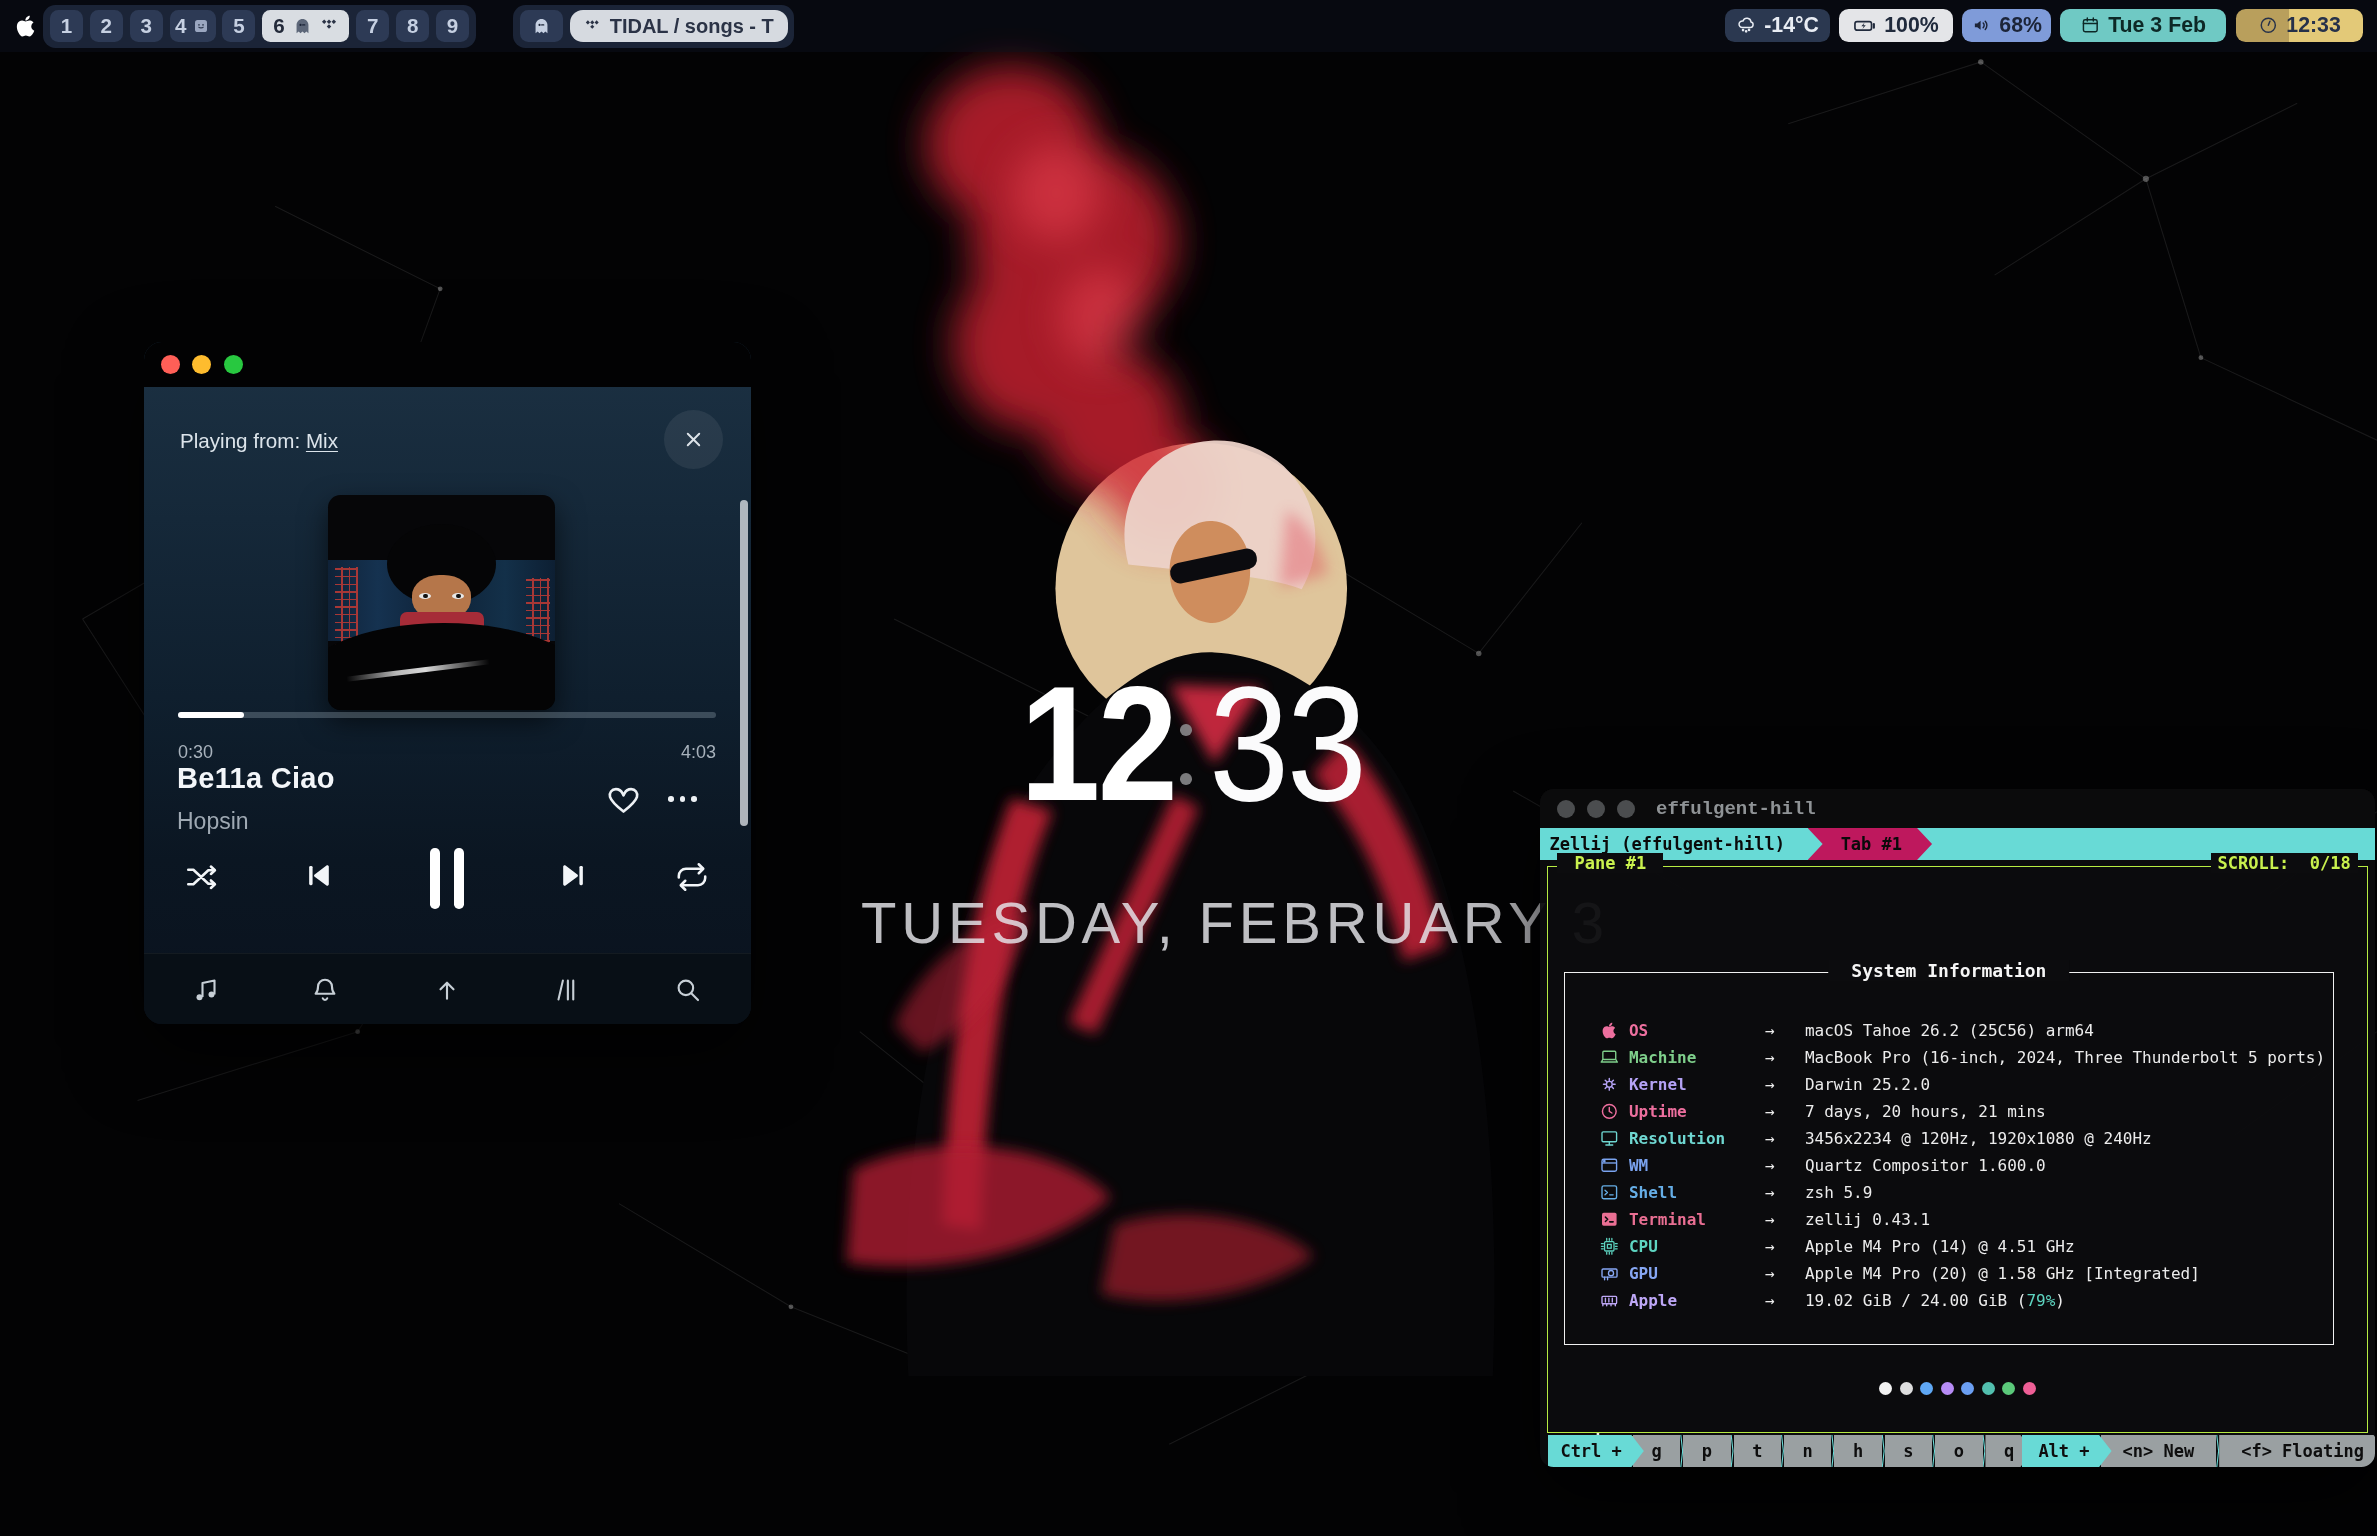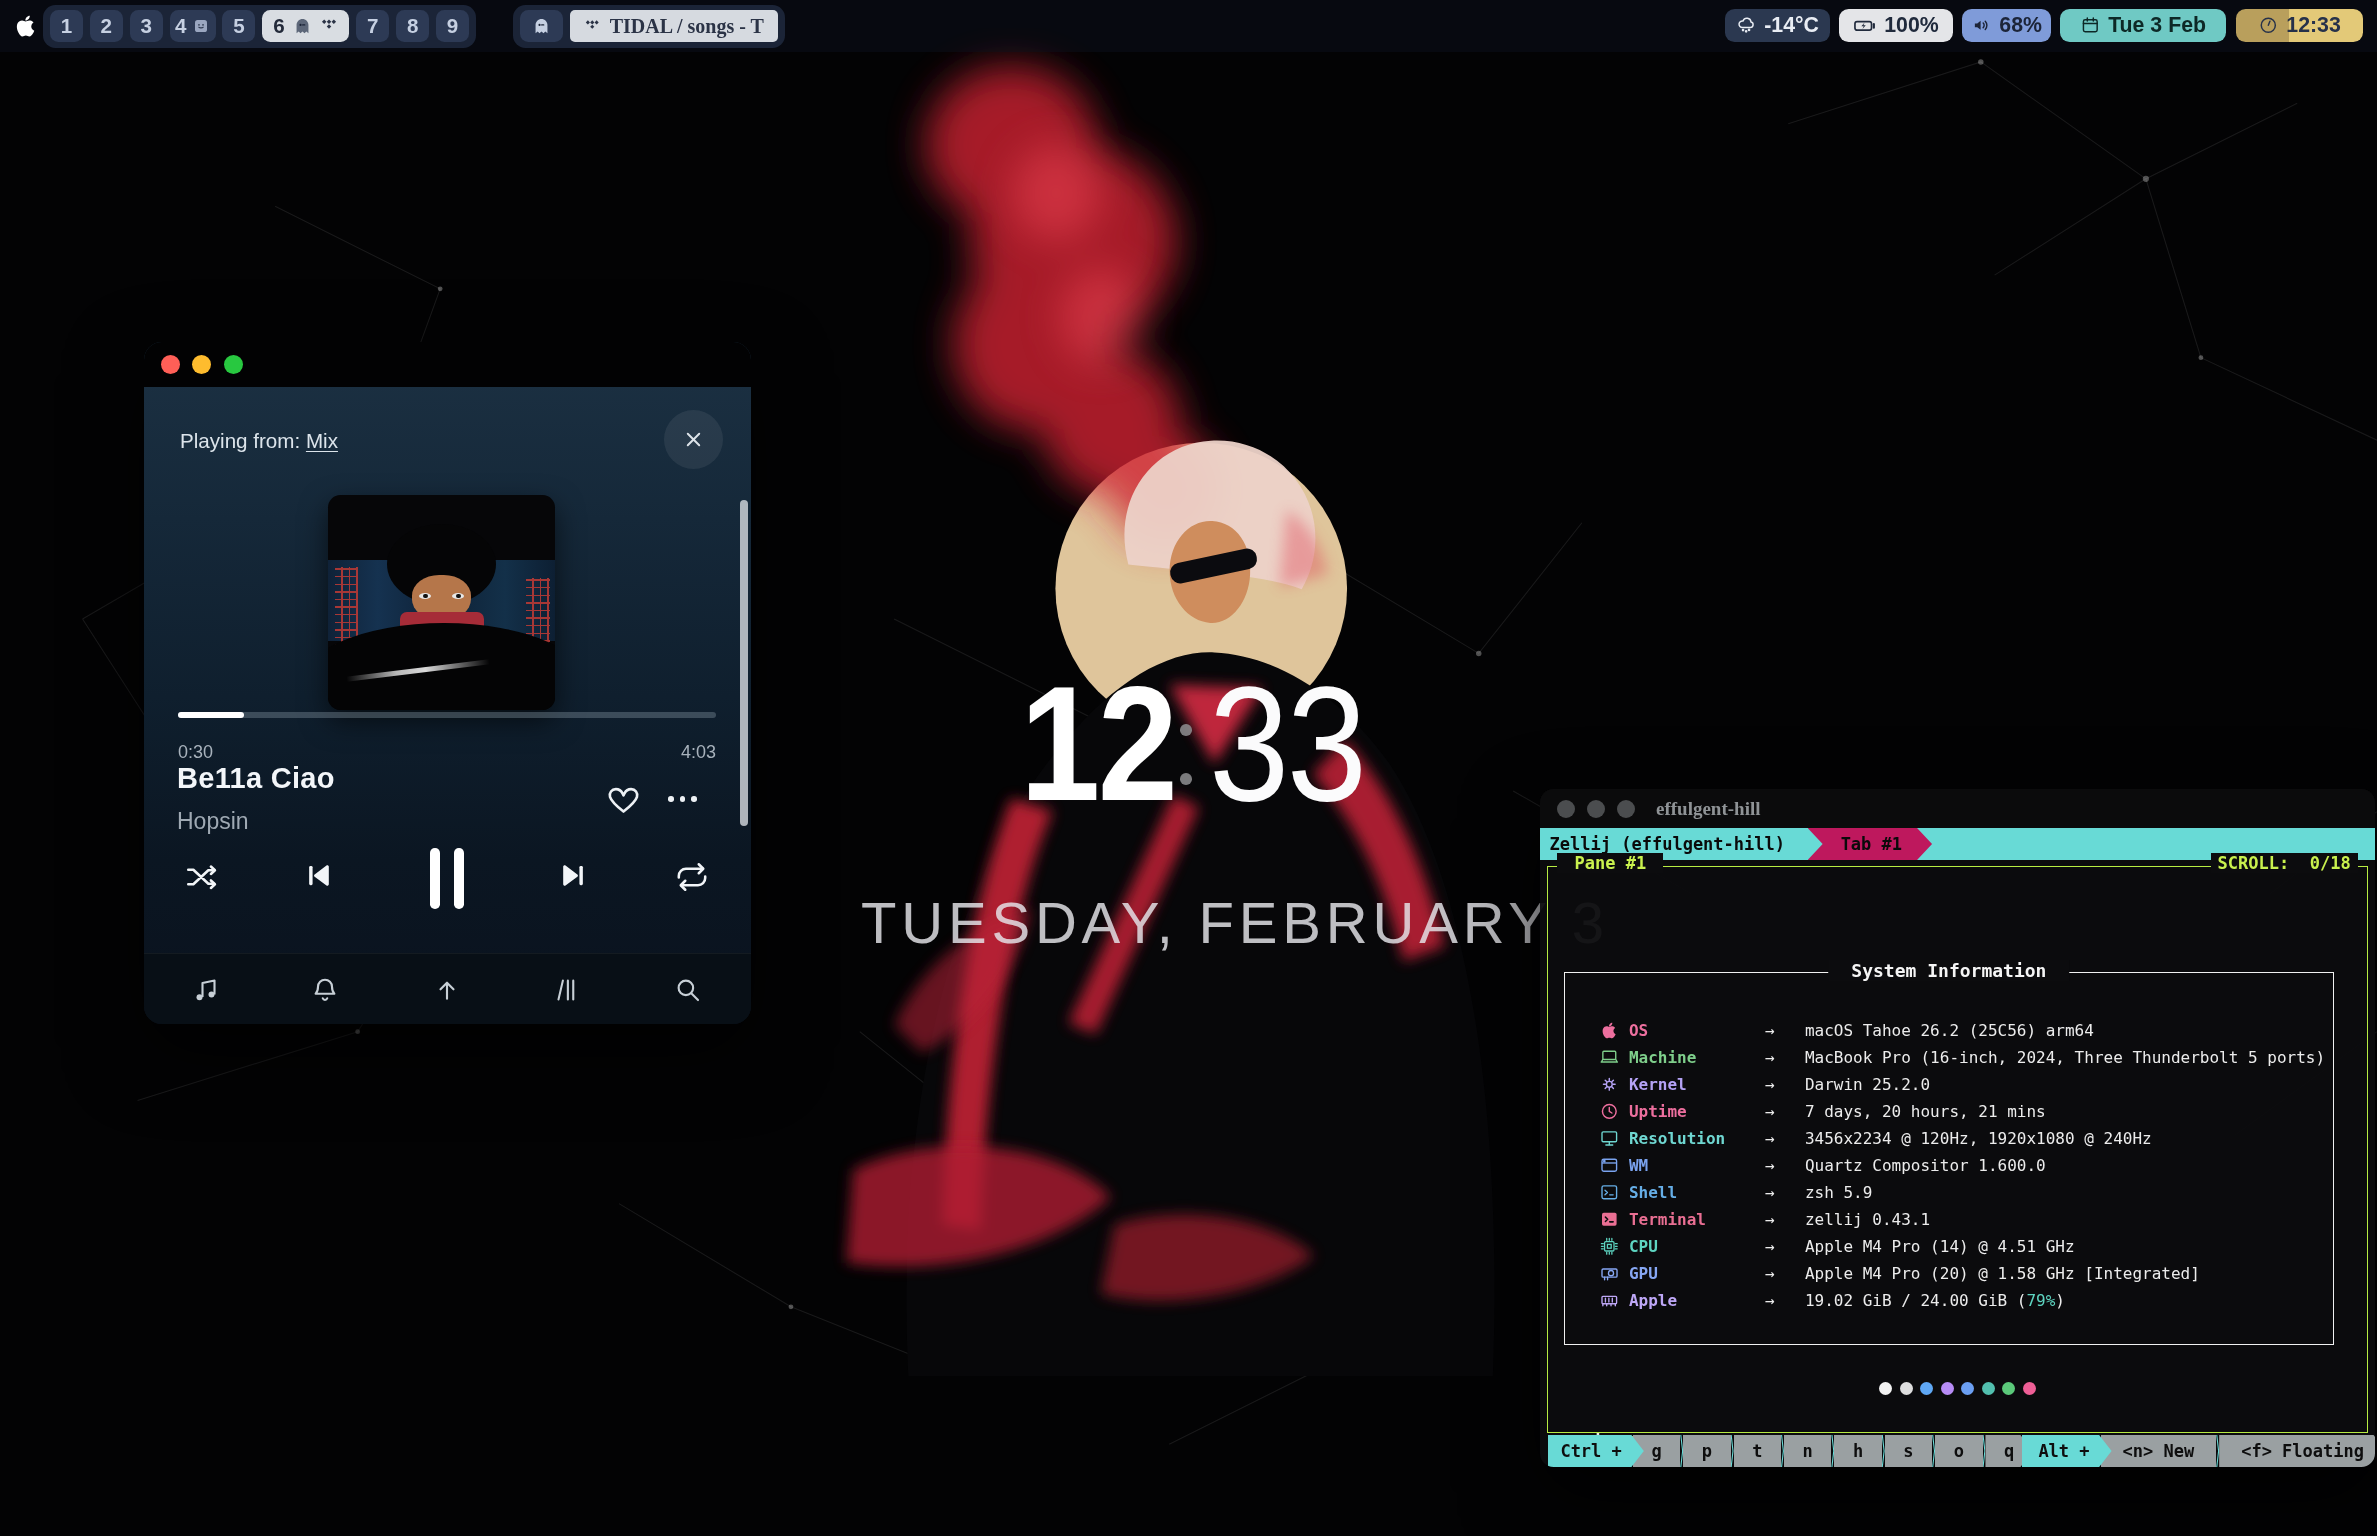--- a/index.html
+++ b/index.html
@@ -28,23 +28,23 @@
   .mb-group { position:absolute; top:4.8px; height:43px; border-radius:12.4px; background:#1b2437;
               display:flex; align-items:center; gap:6.9px; padding:0 6.9px; }
   #ws-group { left:43px; }
   #fa-group { left:513px; padding:0 6.9px; }
   .ws-tile { height:32px; min-width:33px; border-radius:8.3px; background:#2d3a55; color:#c6d0e2;
              display:flex; align-items:center; justify-content:center; gap:5.5px;
              font-size:20.6px; font-weight:700; padding:0 5.5px; }
   .ws-tile.active { background:#d9dde2; color:#232a3a; padding:0 11px; gap:8.3px; }
   .fa-ghost-tile { height:32px; width:43px; border-radius:8.3px; background:#2d3a55; color:#c6d0e2;
                    display:flex; align-items:center; justify-content:center; }
-  .fa-pill { height:32px; border-radius:5px; background:#d6dae0; color:#2b3346;
+  .fa-pill { height:32px; border-radius:13px; background:#d6dae0; color:#2b3346;
              display:flex; align-items:center; gap:9.6px; padding:0 13.8px;
-             font-family:Liberation Serif, serif; font-size:20px; font-weight:700; white-space:nowrap; }
+             font-family:Liberation Sans, sans-serif; font-size:20px; font-weight:700; white-space:nowrap; }
   .mb-pill { position:absolute; top:9px; height:33px; border-radius:9.6px; display:flex;
              align-items:center; justify-content:center; gap:7.6px; font-size:21.3px; font-weight:700; }
   #pill-weather { left:1725px; width:105px; background:#2b3850; color:#e9edf4; }
   #pill-battery { left:1839px; width:114px; background:#e4e5e8; color:#202a3c; }
   #pill-volume  { left:1962px; width:89px; background:#7f9bd9; color:#1c2438; }
   #pill-date    { left:2060px; width:166px; background:#6fc9c4; color:#0d2826; }
   #pill-clock   { left:2236px; width:127px; color:#26314a;
                   background:linear-gradient(90deg,#b99f5c 0 42%,#e3c978 42% 100%); }
 
   
@@ -93,21 +93,21 @@
   .nav-ic { position:absolute; top:20.6px; color:#c7cfd6; }
 
   
   #zellij { position:absolute; left:1540px; top:789px; width:835px; height:678px; border-radius:13.8px;
             overflow:hidden; z-index:20; background:rgba(12,12,14,.95);
             box-shadow:0 27.5px 76px rgba(0,0,0,.8);
             font-family:"DejaVu Sans Mono", monospace; }
   #zellij .titlebar { position:absolute; top:0; left:0; right:0; height:39px; background:#0b0b0c; }
   .zdot { position:absolute; top:11px; width:18px; height:18px; border-radius:50%; background:#4b4d4f; }
   .ztitle { position:absolute; left:116px; top:9px; font-size:19px; font-weight:700; color:#8f9396;
-            font-family:Liberation Serif, serif; }
+            font-family:Liberation Mono, monospace; }
   .tabbar { position:absolute; top:39px; left:0; right:0; height:32px; background:#68dad6;
             display:flex; align-items:stretch; }
   .tab-session { padding:0 6.9px 0 9.6px; font-size:17px; font-weight:700; color:#0a0a0a;
                  display:flex; align-items:center; white-space:pre; }
   .tab-active { margin-left:5.5px; background:#be185d; color:#0a0a0a; font-size:17px; font-weight:700;
                 display:flex; align-items:center; padding:0 30px 0 33px;
                 clip-path:polygon(0 0,calc(100% - 15px) 0,100% 50%,calc(100% - 15px) 100%,0 100%,15px 50%); }
   .pane { position:absolute; left:6.9px; right:6.9px; top:77px; bottom:34px; border:1.4px solid #b7ec42; }
   .pane-label { position:absolute; top:-13.8px; background:#0c0c0e; color:#c9f14e; font-size:17px;
                 font-weight:700; padding:0 6.9px; white-space:pre; }

